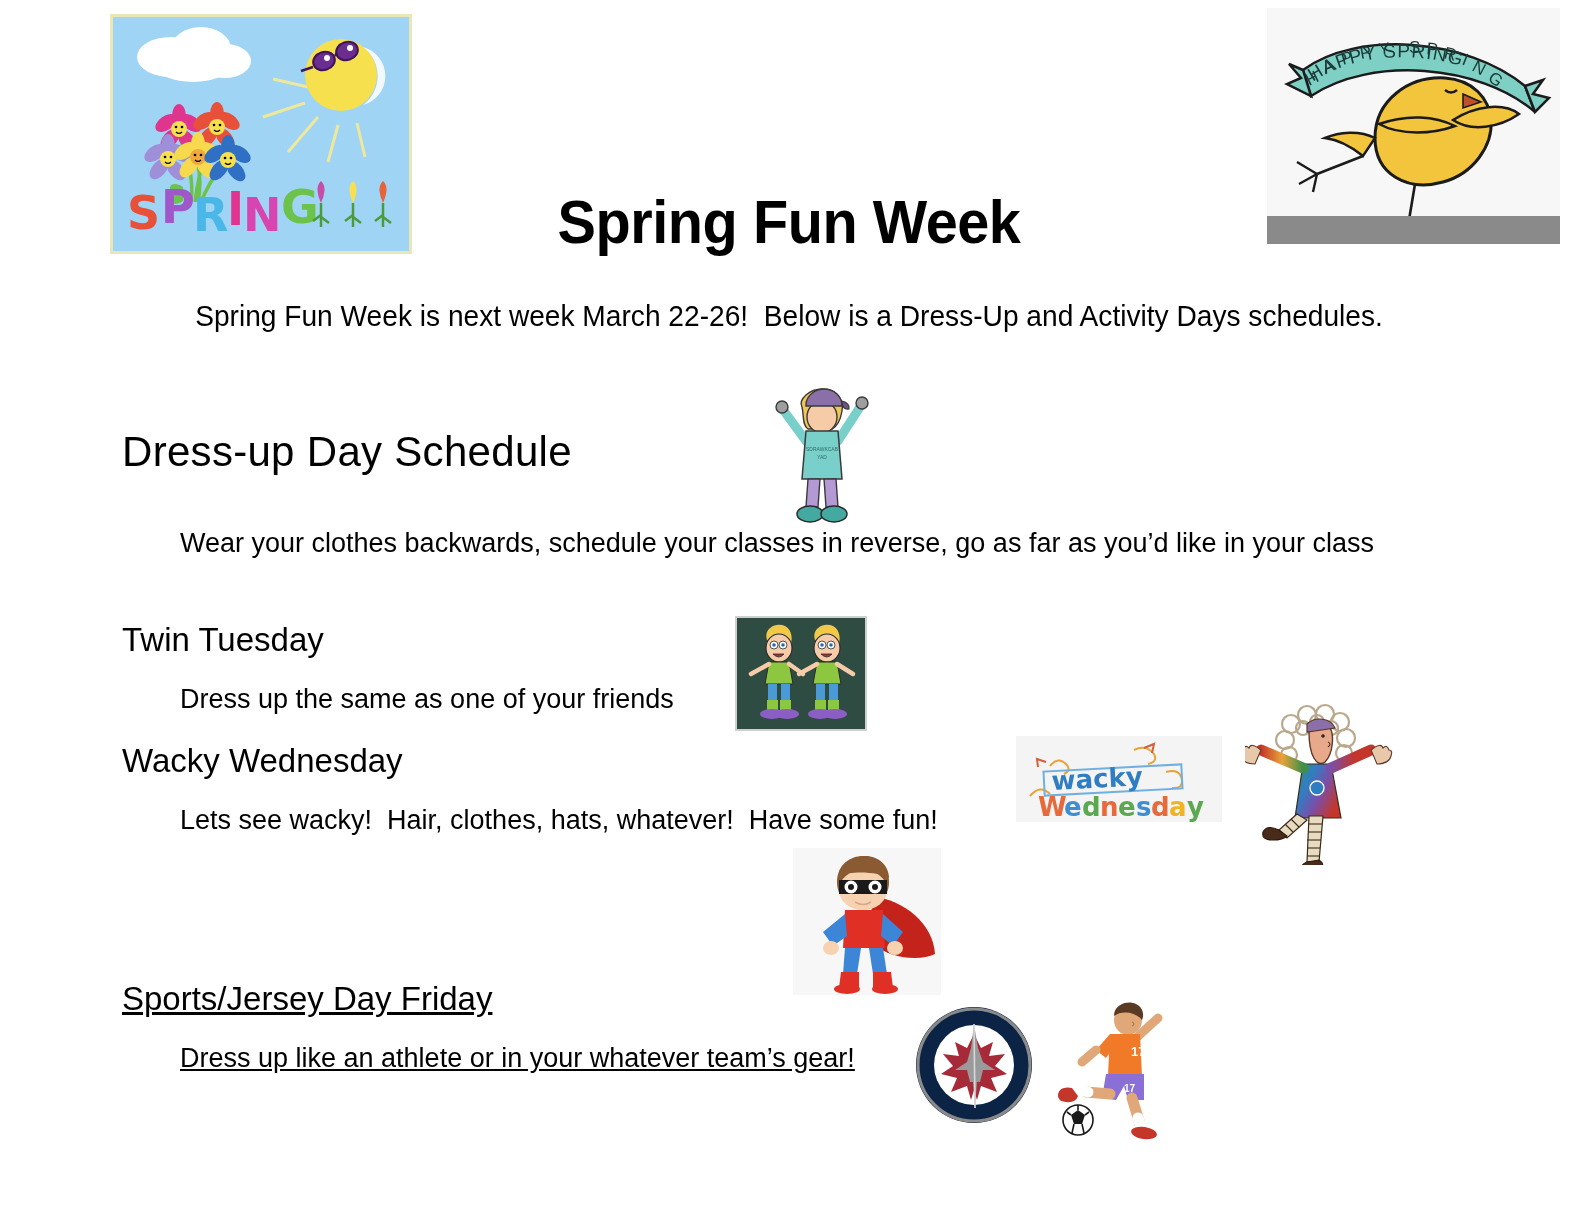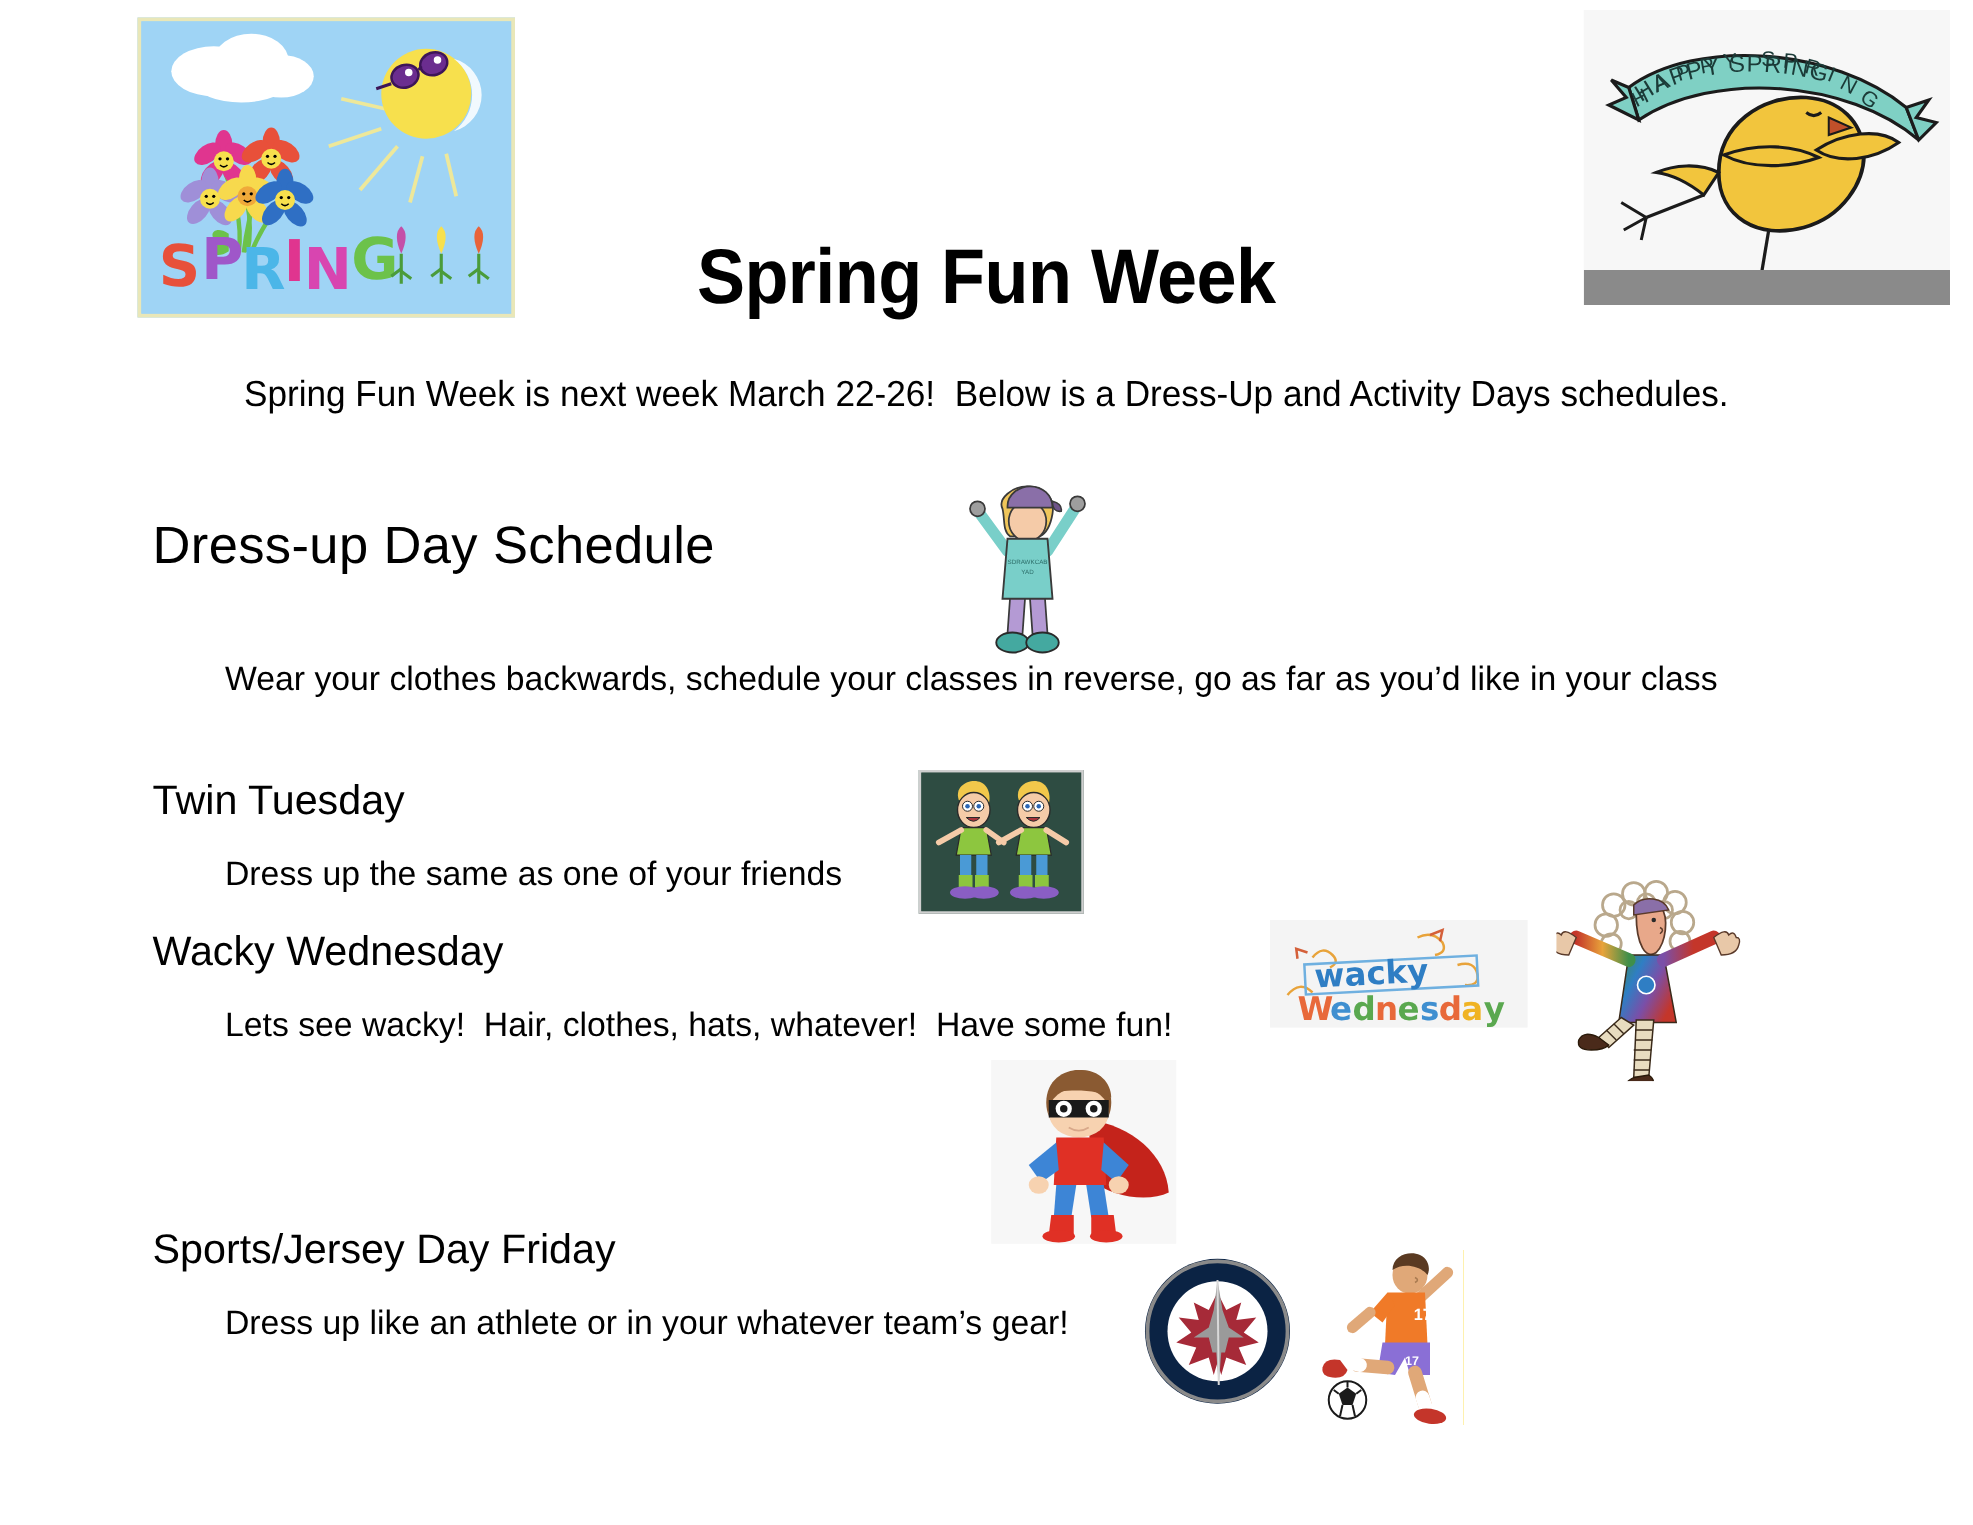--- a/index.html
+++ b/index.html
@@ -73,21 +73,21 @@
     text-align: center;
     font-size: 29px;
     white-space: pre;
     transform: scaleX(0.97);
   }
 
   
   .section-heading {
     position: absolute;
     left: 122px;
-    top: 412px;
+    top: 428px;
     font-size: 42px;
     letter-spacing: 0.3px;
     text-align: right;
   }
 
   .day-block { position: absolute; left: 122px; }
   .day-title {
     font-size: 33px;
     line-height: 1.08;
     white-space: pre;
@@ -97,21 +97,21 @@
     line-height: 1.1;
     margin-top: 27px;
     margin-left: 58px;
     white-space: pre;
   }
 
   .blk-mon { top: 502px; }
   .blk-tue { top: 622px; }
   .blk-wed { top: 743px; }
   .blk-thu { top: 862px; }
-  .blk-fri { top: 981px; }
+  .blk-fri { top: 981px; text-decoration: underline; }
 
   
   .clip { position: absolute; overflow: hidden; }
   .clip-backwards { left: 762px; top: 383px;  width: 118px; height: 144px; background:#fff; }
   .clip-twins     { left: 735px; top: 616px;  width: 132px; height: 115px; background:#2e4c42; border:2px solid #cfcfcf; box-sizing:border-box;}
   .clip-wacky     { left: 1016px; top: 736px; width: 206px; height: 86px;  background:#f4f4f4; }
   .clip-wackyguy  { left: 1245px; top: 702px; width: 150px; height: 163px; background:#fff; }
   .clip-hero      { left: 793px; top: 848px;  width: 148px; height: 147px; background:#f7f7f7; }
   .clip-jets      { left: 913px; top: 1004px; width: 122px; height: 122px; background:#fff; }
   .clip-soccer    { left: 1036px; top: 1000px; width: 135px; height: 140px; background:#fde047; }

